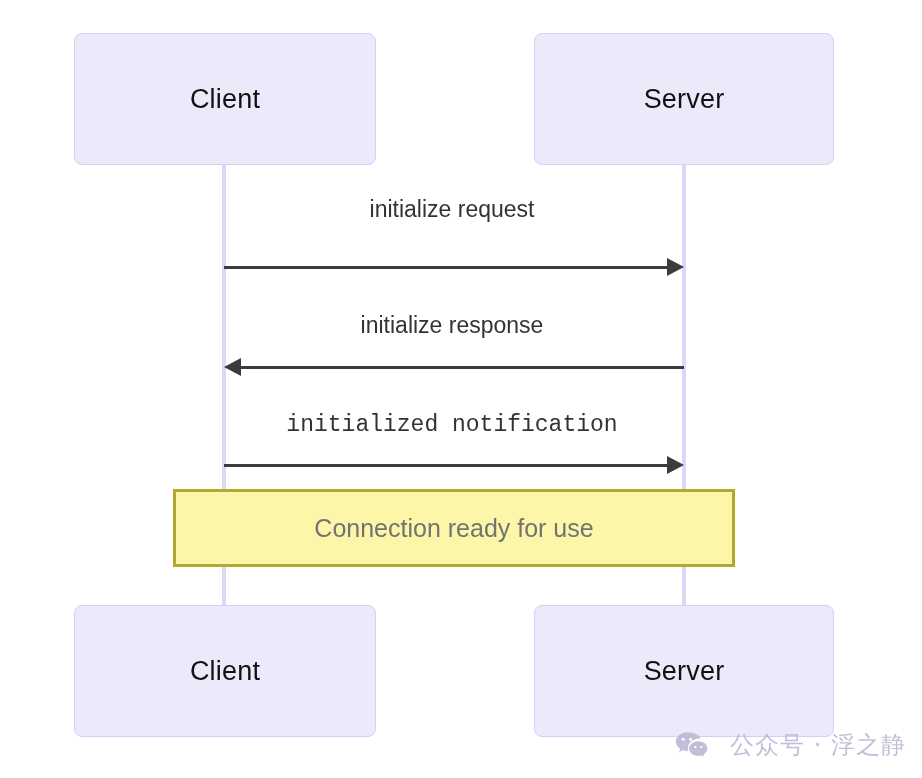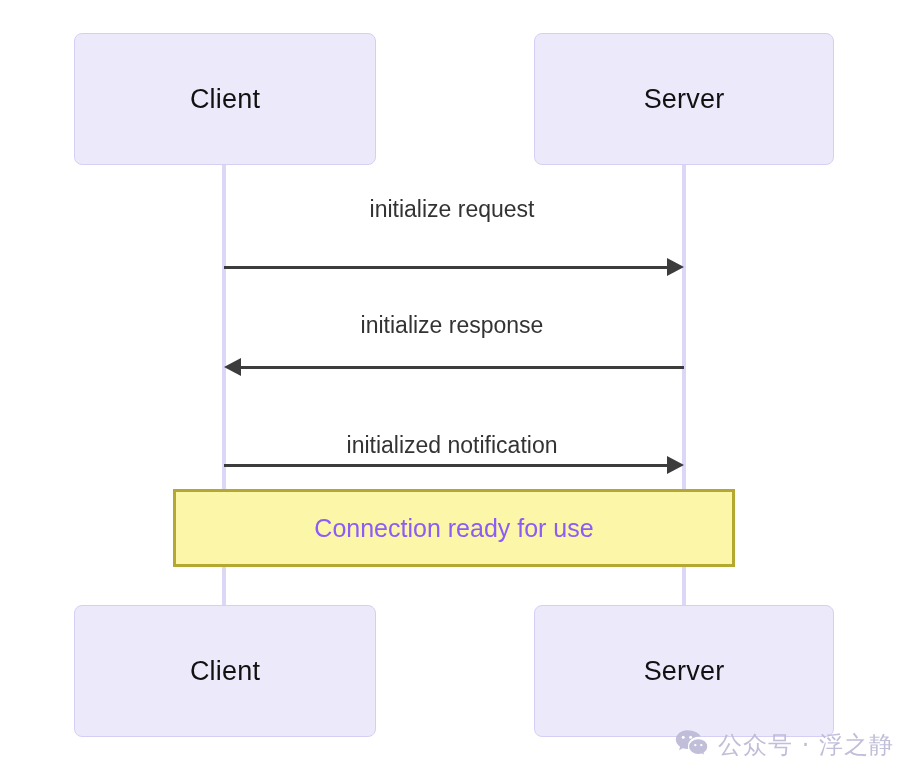--- a/index.html
+++ b/index.html
@@ -77,30 +77,30 @@
     position: absolute;
     box-sizing: border-box;
     background: #FCF6A8;
     border: 3px solid #B5A830;
     display: flex;
     align-items: center;
     justify-content: center;
   }
   .note-label {
     font-size: 25px;
-    color: #8b5cf6;
+    color: #737373;
     font-family: "Liberation Sans", sans-serif;
   }
 
   
   .watermark {
     position: absolute;
     display: flex;
-    align-items: flex-start;
-    gap: 9px;
+    align-items: flex-end;
+    gap: 21px;
     opacity: 0.95;
   }
   .watermark-text {
     font-size: 24px;
     color: #BDBBD6;
     font-family: "DejaVu Sans", sans-serif;
     letter-spacing: 1px;
     white-space: nowrap;
   }
   .wechat-icon {
@@ -124,21 +124,21 @@
   </div>
 
   <div class="msg-label" style="left:452px; top:196px;">initialize request</div>
   <div class="msg-line" style="left:224px; top:266px; width:444px;"></div>
   <div class="arrowhead right" style="left:667px; top:258px;"></div>
 
   <div class="msg-label" style="left:452px; top:312px;">initialize response</div>
   <div class="msg-line" style="left:241px; top:366px; width:443px;"></div>
   <div class="arrowhead left" style="left:224px; top:358px;"></div>
 
-  <div class="msg-label" style="left:452px; top:432px;">initialized notification</div>
+  <div class="msg-label" style="left:452px; top:412px;font-family:Liberation Mono, monospace;">initialized notification</div>
   <div class="msg-line" style="left:224px; top:464px; width:444px;"></div>
   <div class="arrowhead right" style="left:667px; top:456px;"></div>
 
   <div class="note" style="left:173px; top:489px; width:562px; height:78px;">
     <span class="note-label">Connection ready for use</span>
   </div>
 
   <div class="participant" style="left:74px; top:605px; width:302px; height:132px;">
     <span class="participant-label">Client</span>
   </div>

